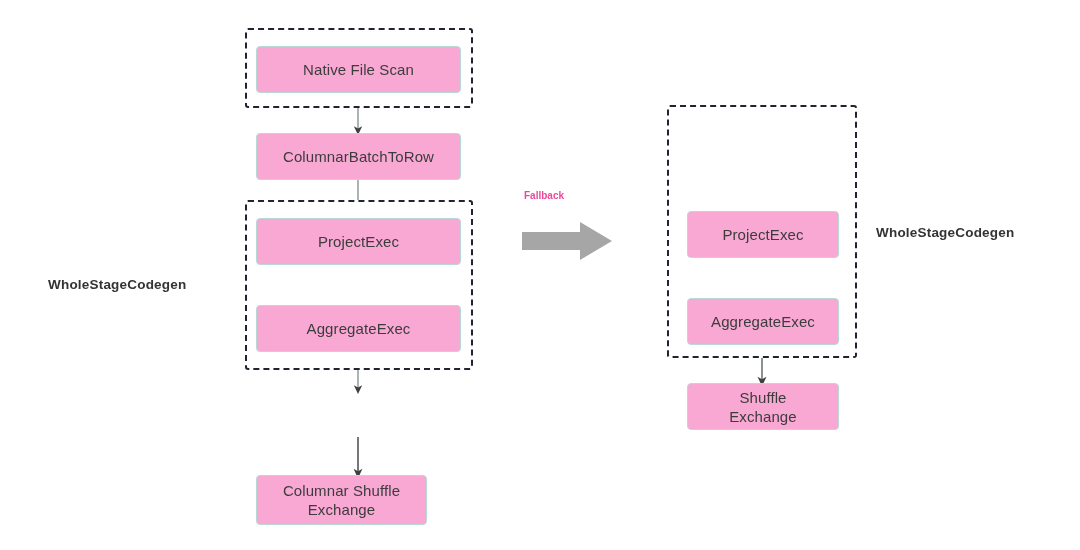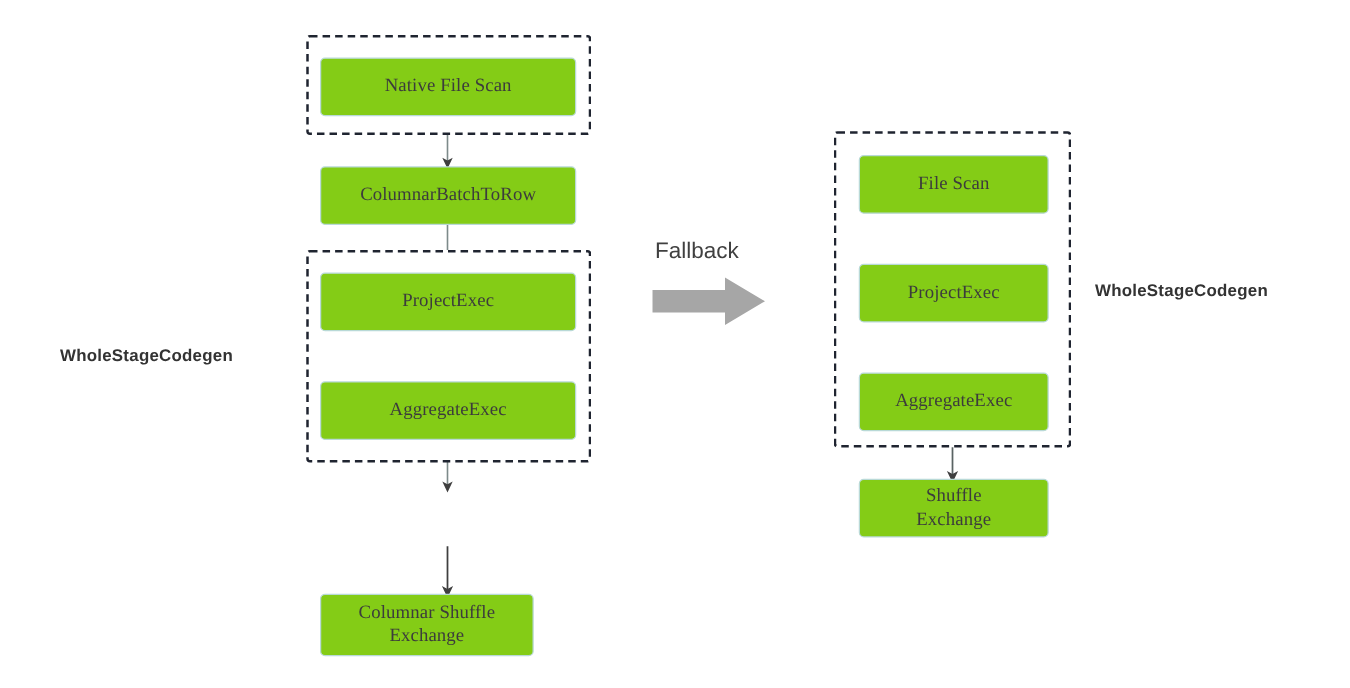--- a/index.html
+++ b/index.html
@@ -20,48 +20,48 @@
   .group-box {
     position: absolute;
     border: 2px dashed #1f2430;
     border-radius: 3px;
     background: #ffffff;
     box-sizing: border-box;
   }
   .node {
     position: absolute;
     box-sizing: border-box;
-    background: #84cc16;
+    background: #f9a8d4;
     border: 1px solid #b9d9d7;
     border-radius: 4px;
     display: flex;
     align-items: center;
     justify-content: center;
     text-align: center;
     color: #3c3c3c;
     font-size: 15px;
     line-height: 19px;
-    font-family: Liberation Serif, serif;
+    font-family: Liberation Sans, sans-serif;
     white-space: pre-line;
     letter-spacing: 0.1px;
   }
   .side-label {
     position: absolute;
     color: #333333;
     font-size: 13.5px;
     font-weight: bold;
     font-family: "Liberation Sans", sans-serif;
     letter-spacing: 0.2px;
     white-space: nowrap;
   }
   .fallback-label {
     position: absolute;
-    color: #404040;
-    font-size: 18px;
-    font-weight: normal;
+    color: #ec4899;
+    font-size: 10px;
+    font-weight: bold;
     font-family: "Liberation Sans", sans-serif;
     white-space: nowrap;
   }
   svg.edges {
     position: absolute;
     left: 0;
     top: 0;
     width: 1080px;
     height: 550px;
     pointer-events: none;
@@ -112,21 +112,20 @@
   <div class="side-label" style="left:48px; top:277px;">WholeStageCodegen</div>
 
   <div class="fallback-label" style="left:524px; top:190px;">Fallback</div>
 
   <svg class="fallback-arrow" style="left:520px; top:220px;" width="96" height="42" viewBox="0 0 96 42">
     <path d="M2,12 L60,12 L60,2 L92,21 L60,40 L60,30 L2,30 Z" fill="#a6a6a6"></path>
   </svg>
 
   <div class="group-box" style="left:667px; top:105px; width:190px; height:253px;"></div>
 
-  <div class="node" style="left:687px; top:124px; width:152px; height:47px;">File Scan</div>
 
   <div class="node" style="left:687px; top:211px; width:152px; height:47px;">ProjectExec</div>
 
   <div class="node" style="left:687px; top:298px; width:152px; height:47px;">AggregateExec</div>
 
   <div class="node" style="left:687px; top:383px; width:152px; height:47px;">Shuffle
 Exchange</div>
 
   <div class="side-label" style="left:876px; top:225px;">WholeStageCodegen</div>
 

